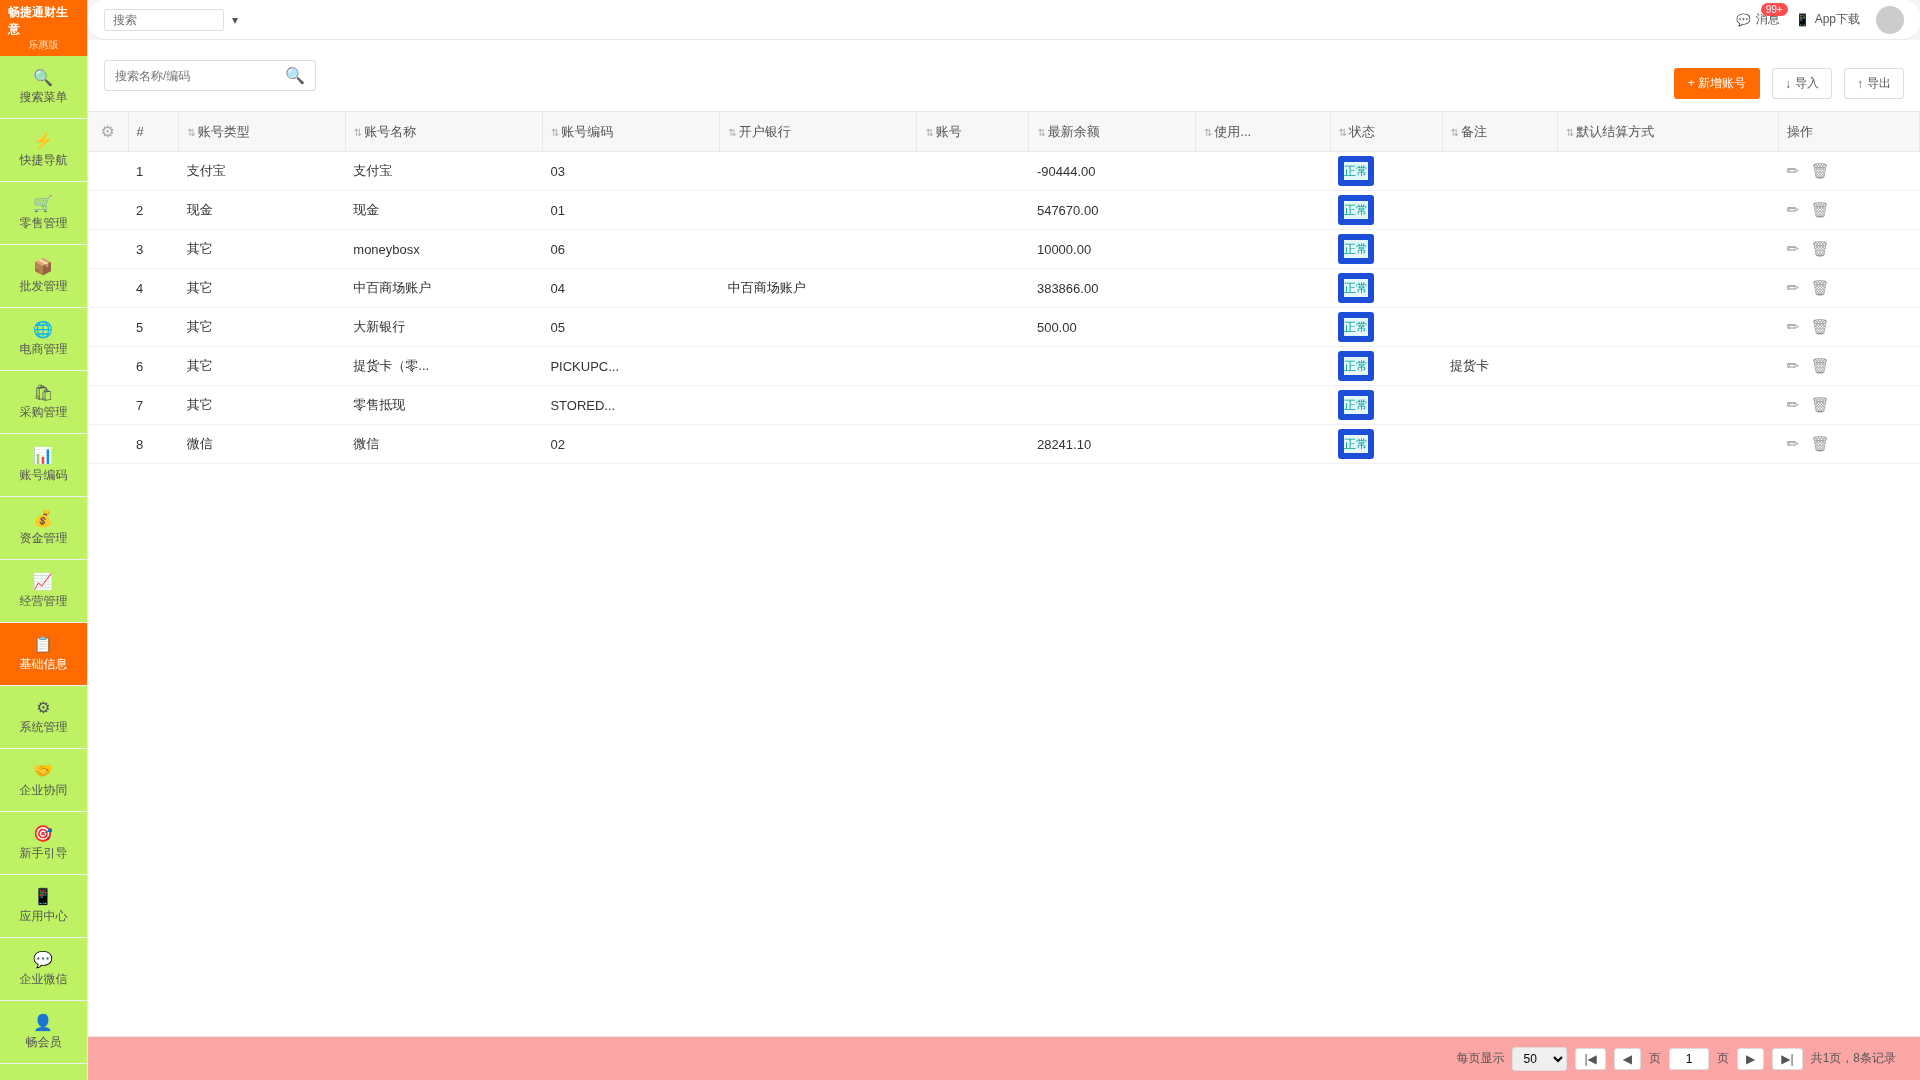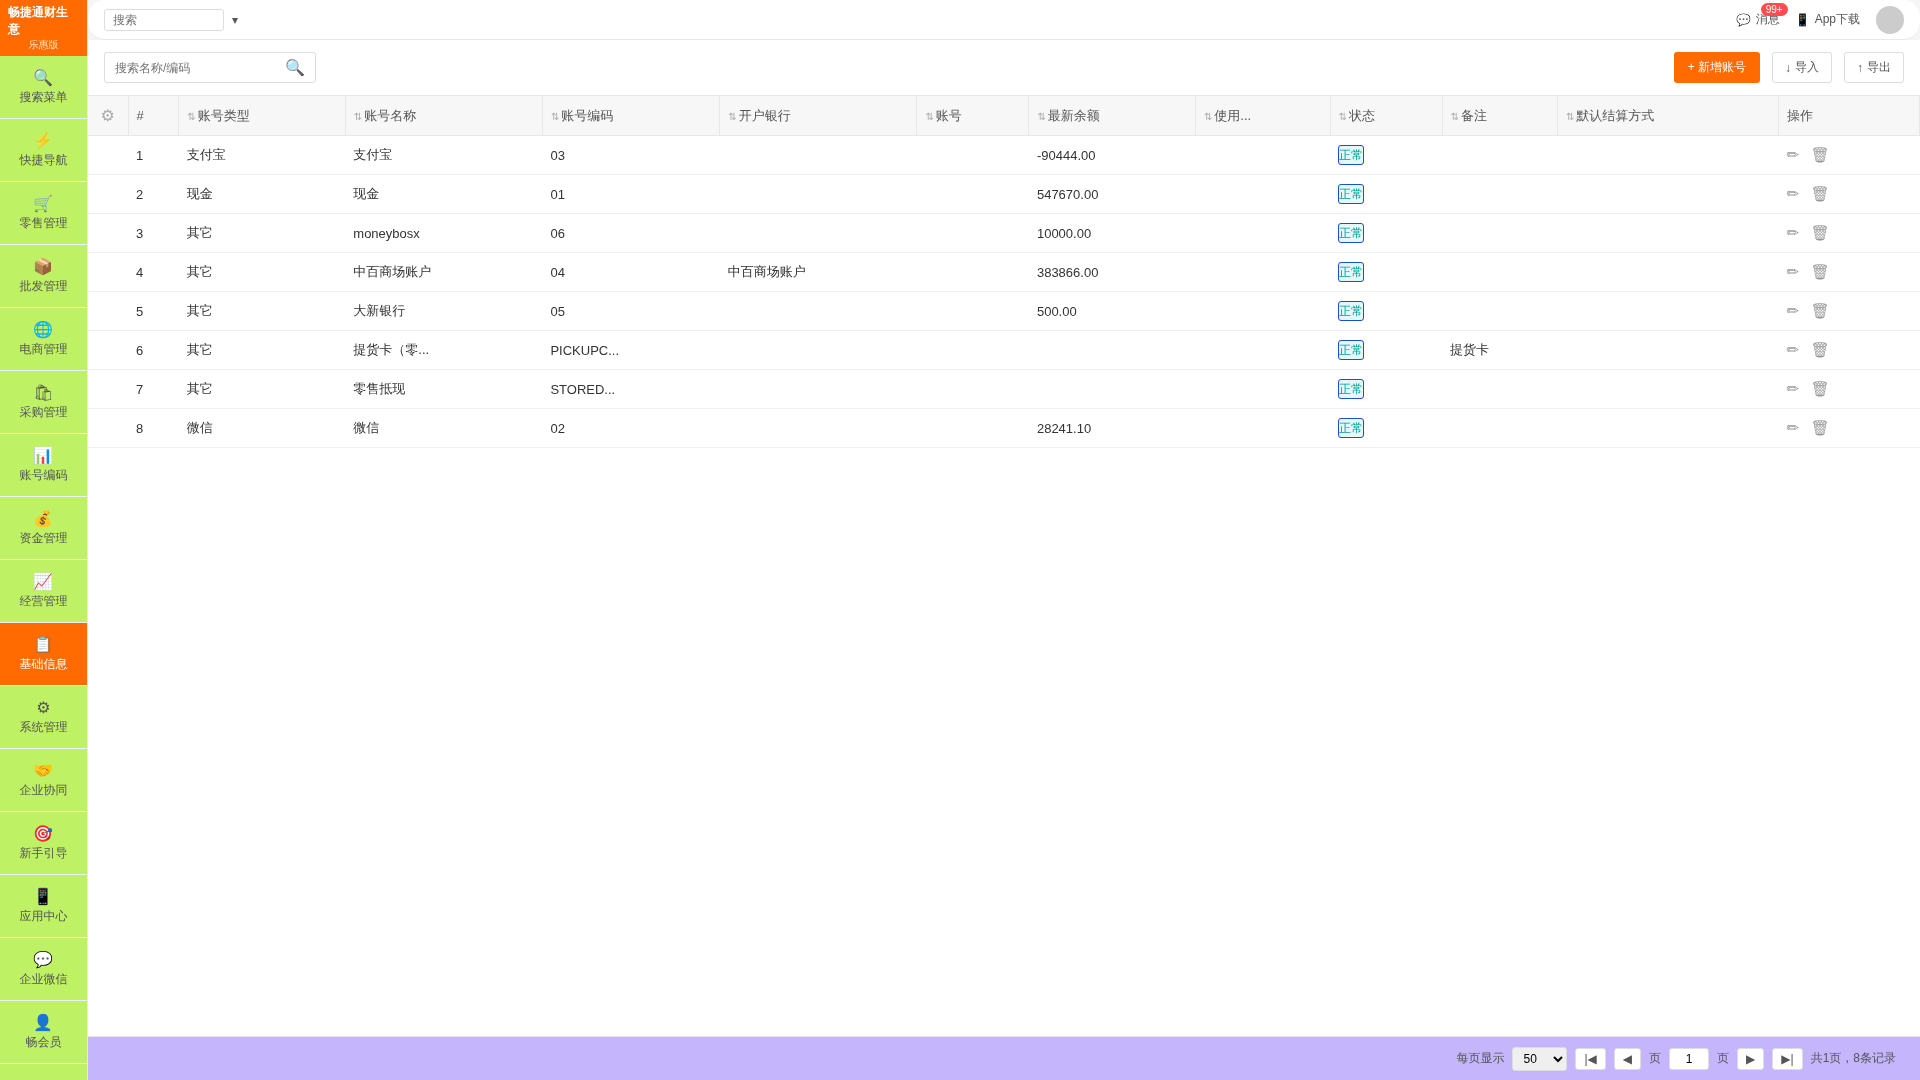--- a/index.html
+++ b/index.html
@@ -189,20 +189,21 @@
       outline: none;
       font-size: 12px;
       flex: 1;
       color: #999;
     }
     .search-icon { color: #aaa; cursor: pointer; }
     .toolbar-right {
       display: flex;
       align-items: center;
       gap: 12px;
+      margin-top: 16px;
     }
     .btn-add {
       background: #ff6b00;
       color: #fff;
       border: none;
       border-radius: 3px;
       padding: 7px 14px;
       font-size: 12px;
       cursor: pointer;
       display: flex;
@@ -246,40 +247,40 @@
       padding: 10px 8px;
       color: #333;
       border-bottom: 1px solid #f0f0f0;
       white-space: nowrap;
     }
     .data-table td:first-child { text-align: center; color: #888; }
     .sort-icon { color: #aaa; font-size: 10px; margin-right: 2px; }
     .status-badge {
       background: #e6f7f7;
       color: #00a0a0;
-      border: 1px solid #1d4ed8;
+      border: 6px solid #1d4ed8;
       border-radius: 3px;
       padding: 2px 0;
       font-size: 12px;
     }
     .action-btn {
       cursor: pointer;
       color: #999;
       font-size: 15px;
       margin-right: 8px;
     }
 
     
     .pagination {
       position: fixed;
       bottom: 0;
       right: 0;
       left: 88px;
       height: 44px;
-      background: #c4b5fd;
+      background: #fca5a5;
       border-top: 1px solid #e8e8e8;
       display: flex;
       align-items: center;
       justify-content: flex-end;
       padding: 0 24px;
       gap: 8px;
       font-size: 12px;
       color: #555;
     }
     .page-size-select {

